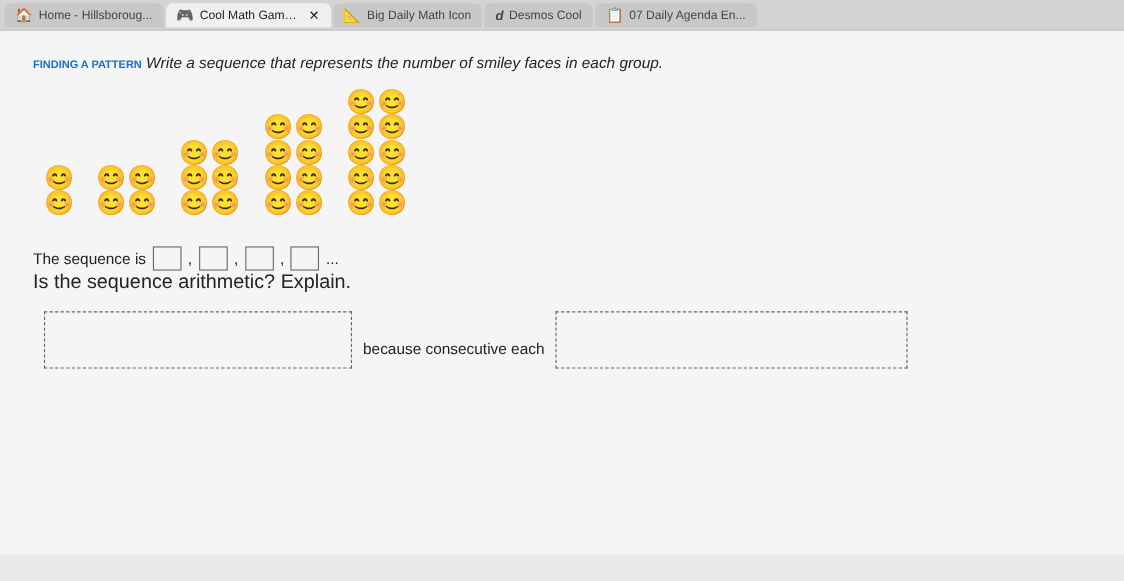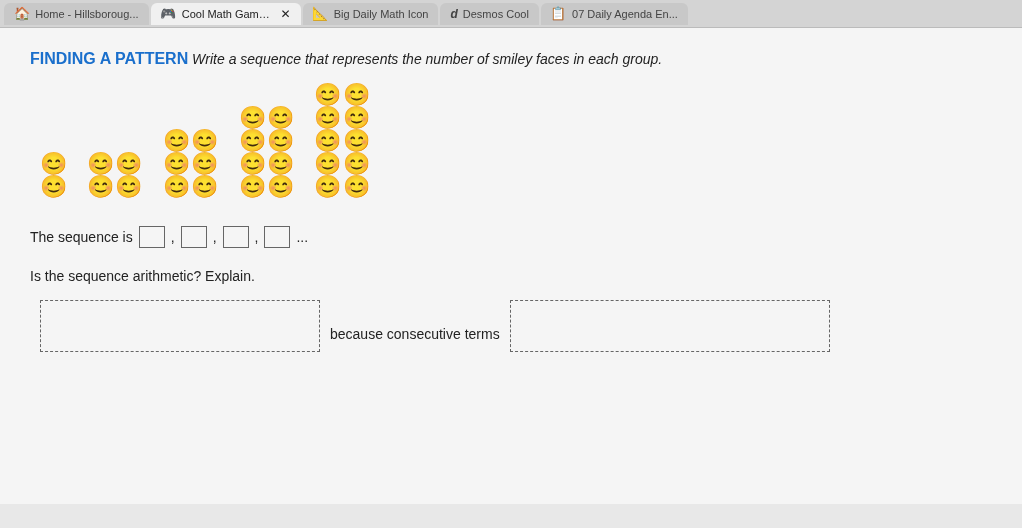--- a/index.html
+++ b/index.html
@@ -76,21 +76,21 @@
     .finding-pattern-header {
       font-size: 14px;
       color: #222;
       margin-bottom: 14px;
       line-height: 1.4;
     }
 
     .finding-pattern-header strong {
       color: #1a6fcc;
       font-weight: bold;
-      font-size: 16px;
+      font-size: 10px;
     }
 
     .finding-pattern-header em {
       font-style: italic;
     }
 
     
     .smiley-section {
       display: flex;
       gap: 20px;
@@ -106,38 +106,37 @@
 
     .smiley-grid {
       display: grid;
       gap: 1px;
     }
 
     
     .sequence-line {
       font-size: 14px;
       color: #222;
-      margin-bottom: 20px;
       display: flex;
       align-items: center;
       gap: 4px;
       text-align: center;
     }
 
     .seq-box {
       width: 26px;
       height: 22px;
       border: 1.5px solid #666;
       display: inline-block;
       margin: 0 2px;
     }
 
     
     .arithmetic-section {
-      font-size: 14px;
+      font-size: 18px;
       color: #222;
       margin-bottom: 16px;
     }
 
     
     .answer-row {
       display: flex;
       align-items: flex-start;
       gap: 10px;
       padding-left: 10px;
@@ -257,17 +256,17 @@
     <span class="seq-box"></span>
     <span>...</span>
   </div>
 
   <div class="arithmetic-section">
     <span>Is the sequence arithmetic? Explain.</span>
   </div>
 
   <div class="answer-row">
     <div class="answer-box"></div>
-    <span class="because-text">because consecutive terms</span>
+    <span class="because-text">because consecutive each</span>
     <div class="answer-box2"></div>
   </div>
 
 </div>
 
 </body></html>

